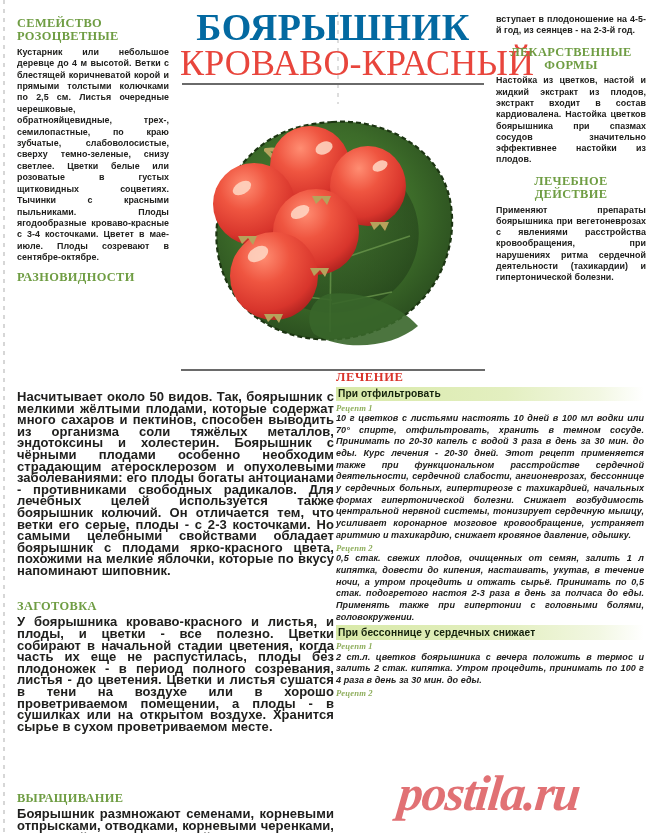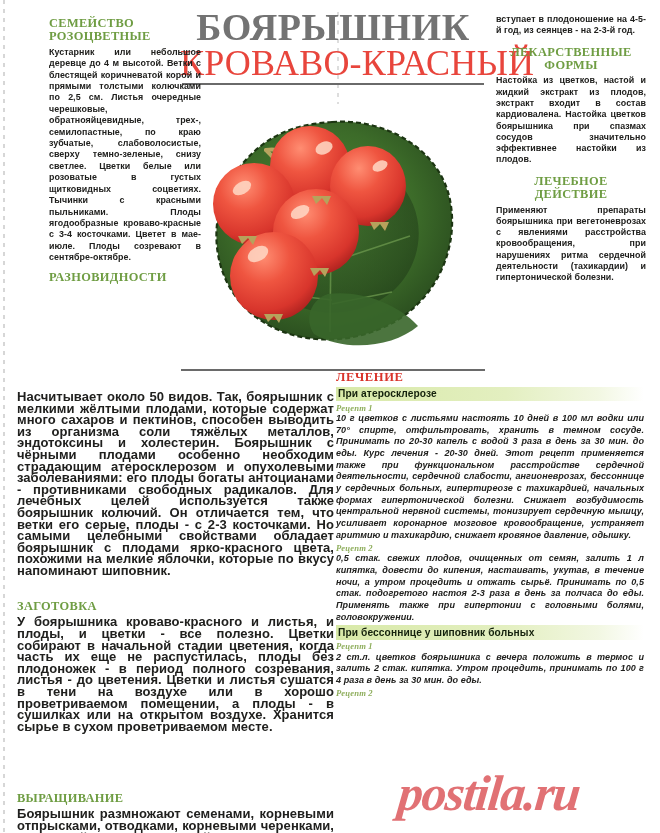--- a/index.html
+++ b/index.html
@@ -39,32 +39,32 @@
     color:#d9342b;
     font-size:12.6px;
     line-height:13.6px;
     letter-spacing:.6px;
     text-transform:uppercase;
     margin:0 0 2px 0;
   }
 
   
   #left-col{
-    position:absolute;left:17px;top:17px;width:152px;margin-left:32px;
+    position:absolute;left:17px;top:17px;width:152px;
   }
   #left-col .body-txt{font-size:8.9px;line-height:11.4px;}
 
   
   #title-block{
     position:absolute;left:180px;top:8px;width:306px;
   }
   .title-main{
     font-family:"Liberation Serif", serif;
     font-weight:bold;
-    color:#737373;
+    color:#0369a1;
     font-size:38px;
     line-height:39px;
     letter-spacing:.5px;
     text-align:center;
     white-space:nowrap;
     margin:0;
   }
   .title-sub{
     font-family:"Liberation Serif", serif;
     font-weight:normal;
@@ -286,29 +286,29 @@
         <span>ДЕЙСТВИЕ</span>
       </div>
       <div class="body-txt">Применяют препараты боярышника при вегетоневрозах с явлениями расстройства кровообращения, при нарушениях ритма сердечной деятельности (тахикардии) и гипертонической болезни.</div>
     </div>
   </div>
 
   <div id="treatment">
     <div class="h-red">ЛЕЧЕНИЕ</div>
 
     <div>
-      <span class="sub-hl">При атеросклерозе</span>
+      <span class="sub-hl">При отфильтровать</span>
       <div class="recipe-label">Рецепт 1</div>
       <div class="body-txt">10 г цветков с листьями настоять 10 дней в 100 мл водки или 70° спирте, отфильтровать, хранить в темном сосуде. Принимать по 20-30 капель с водой 3 раза в день за 30 мин. до еды. Курс лечения - 20-30 дней. Этот рецепт применяется также при функциональном расстройстве сердечной деятельности, сердечной слабости, ангионеврозах, бессоннице у сердечных больных, гипертиреозе с тахикардией, начальных формах гипертонической болезни. Снижает возбудимость центральной нервной системы, тонизирует сердечную мышцу, усиливает коронарное мозговое кровообращение, устраняет аритмию и тахикардию, снижает кровяное давление, одышку.</div>
       <div class="recipe-label">Рецепт 2</div>
       <div class="body-txt">0,5 стак. свежих плодов, очищенных от семян, залить 1 л кипятка, довести до кипения, настаивать, укутав, в течение ночи, а утром процедить и отжать сырьё. Принимать по 0,5 стак. подогретого настоя 2-3 раза в день за полчаса до еды. Применять также при гипертонии с головными болями, головокружении.</div>
     </div>
 
     <div style="margin-top:2px;">
-      <span class="sub-hl">При бессоннице у шиповник больных</span>
+      <span class="sub-hl">При бессоннице у сердечных снижает</span>
       <div class="recipe-label">Рецепт 1</div>
       <div class="body-txt">2 ст.л. цветков боярышника с вечера положить в термос и залить 2 стак. кипятка. Утром процедить, принимать по 100 г 4 раза в день за 30 мин. до еды.</div>
       <div class="recipe-label">Рецепт 2</div>
     </div>
   </div>
 
   <div id="watermark">
     <div class="wm-text">postila.ru</div>
   </div>
 

